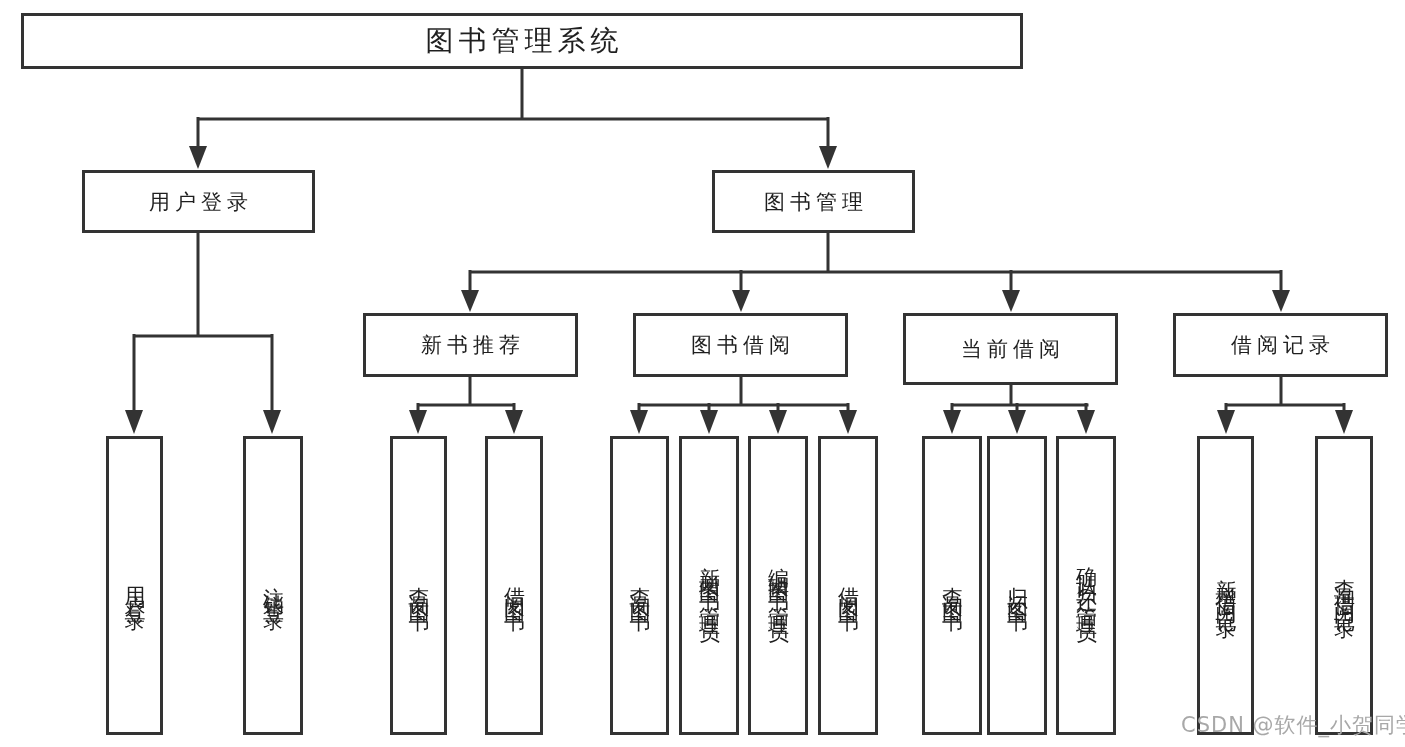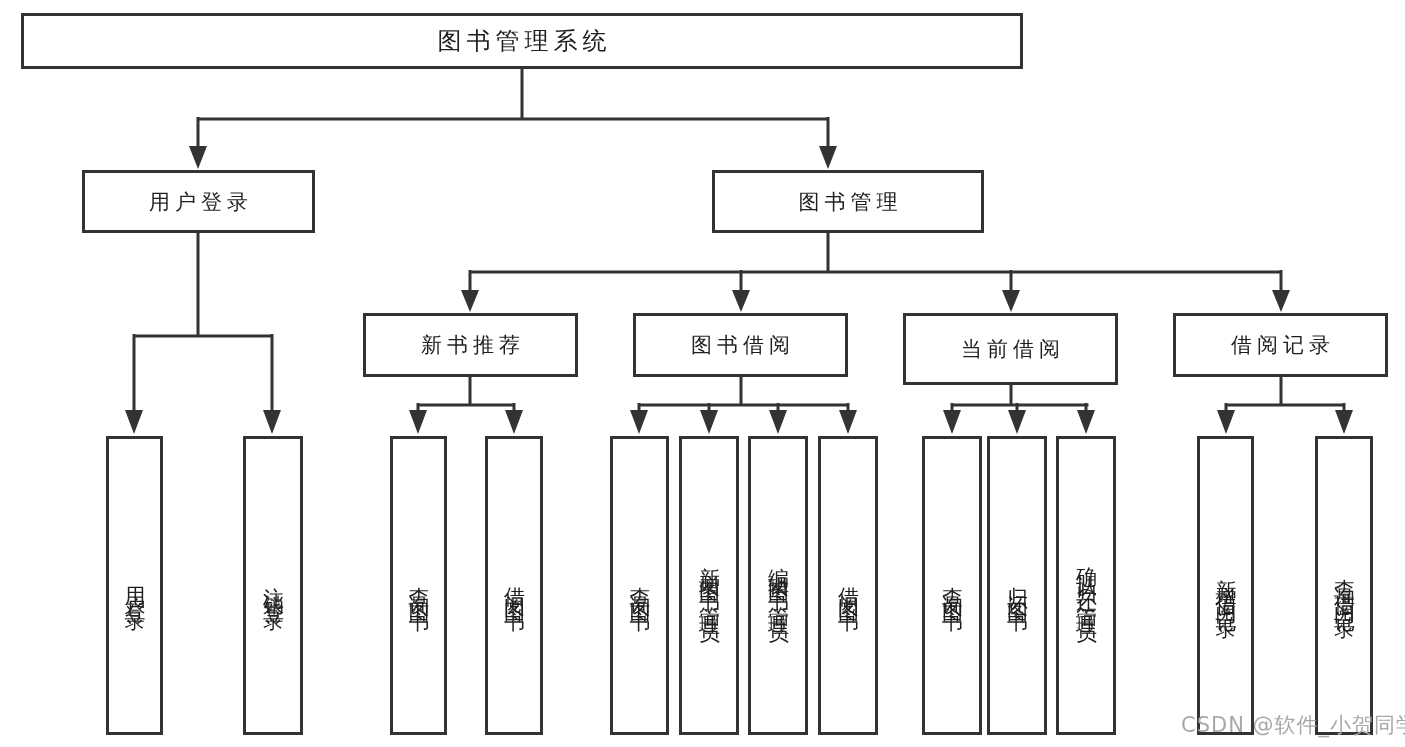--- a/index.html
+++ b/index.html
@@ -21,21 +21,21 @@
     align-items: center;
     justify-content: center;
     color: #1f1f1f;
   }
   .h-label {
     font-size: 21px;
     letter-spacing: 5px;
     padding-left: 5px; 
     white-space: nowrap;
   }
-  .root-label { font-size: 24px; text-align: center; }
+  .root-label { font-size: 28px; text-align: center; }
   .leaf-label {
     writing-mode: vertical-rl;
     text-orientation: mixed;
     font-size: 21px;
     letter-spacing: 8px;
     line-height: 1;
     white-space: nowrap;
   }
   .watermark {
     position: absolute;
@@ -110,21 +110,21 @@
     </g>
   </svg>
 
   <div class="node" style="left:21px; top:13px; width:1002px; height:56px;">
     <span class="h-label root-label">图书管理系统</span>
   </div>
 
   <div class="node" style="left:82px; top:170px; width:233px; height:63px;">
     <span class="h-label">用户登录</span>
   </div>
-  <div class="node" style="left:712px; top:170px; width:272px; height:63px;">
+  <div class="node" style="left:712px; top:170px; width:203px; height:63px;">
     <span class="h-label">图书管理</span>
   </div>
 
   <div class="node" style="left:633px; top:313px; width:215px; height:64px;">
     <span class="h-label">图书借阅</span>
   </div>
   <div class="node" style="left:363px; top:313px; width:215px; height:64px;">
     <span class="h-label">新书推荐</span>
   </div>
   <div class="node" style="left:903px; top:313px; width:215px; height:72px;">

